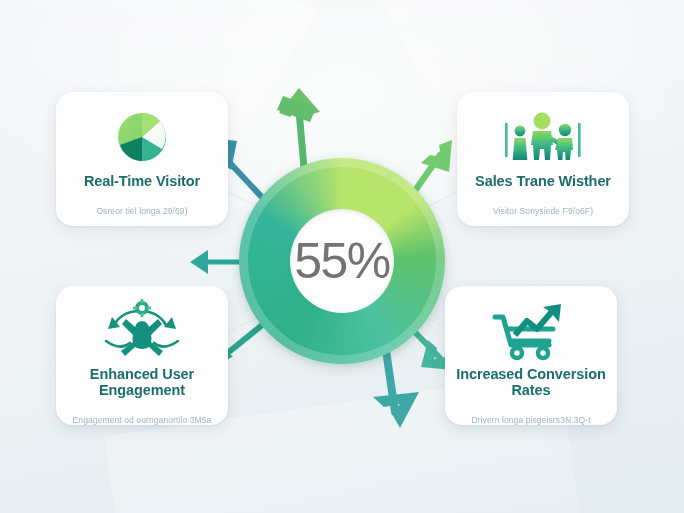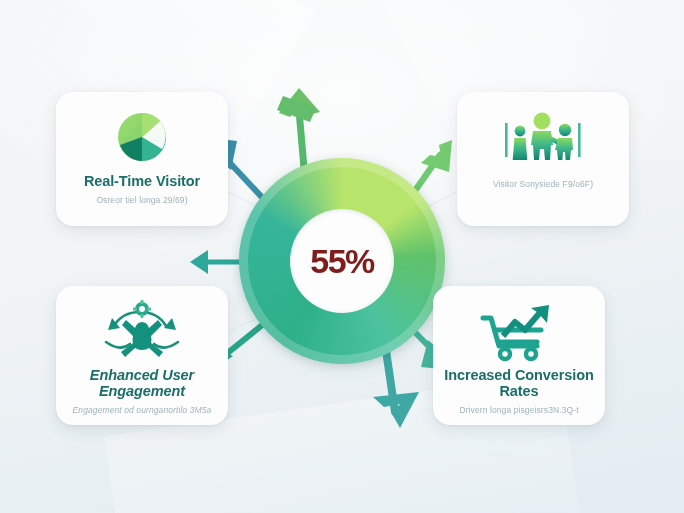--- a/index.html
+++ b/index.html
@@ -45,22 +45,22 @@
     box-shadow: 0 5px 16px rgba(40,70,90,.10), 0 1px 3px rgba(40,70,90,.07);
     display: flex;
     flex-direction: column;
     align-items: center;
     justify-content: flex-start;
     padding-top: 13px;
     overflow: hidden;
   }
   .card-tl { left: 56px;  top: 92px; }
   .card-tr { left: 457px; top: 92px; }
-  .card-bl { left: 56px;  top: 286px; height: 139px; font-style: italic; }
-  .card-br { left: 433px; top: 286px; height: 139px; }
+  .card-bl { left: 56px;  top: 286px; height: 139px; }
+  .card-br { left: 445px; top: 286px; height: 139px; }
 
   .card-icon {
     height: 66px;
     display: flex;
     align-items: center;
     justify-content: center;
     margin-bottom: 2px;
   }
   .card-title {
     font-size: 14.5px;
@@ -69,21 +69,21 @@
     text-align: center;
     line-height: 1.12;
     letter-spacing: -.1px;
     padding: 0 6px;
     filter: blur(.28px);
   }
   .card-sub {
     font-size: 8.5px;
     color: #9fb4bb;
     text-align: center;
-    margin-top: 6px;
+    margin-top: 17px;
     letter-spacing: .1px;
     filter: blur(.75px);
   }
 
   
   #donut-wrap {
     position: absolute;
     left: 239px;
     top: 158px;
     width: 206px;
@@ -108,23 +108,23 @@
     width: 104px; height: 104px;
     margin: -52px 0 0 -52px;
     border-radius: 50%;
     background: #fdfdfd;
     box-shadow: inset 0 1px 5px rgba(30,80,70,.13);
     display: flex;
     align-items: center;
     justify-content: center;
   }
   #donut-value {
-    font-size: 34px;
-    font-weight: bold;
-    color: #7f1d1d;
+    font-size: 50px;
+    font-weight: normal;
+    color: #737373;
     letter-spacing: -1.5px;
     filter: blur(.2px);
   }
 </style>
 </head>
 <body>
 
 <div id="canvas">
 
   <div class="streak streak-a"></div>
@@ -228,20 +228,21 @@
         <path d="M17.5 31 h11 l1.8 22 h-14.6 Z" fill="url(#ppl)"></path>
 
         <circle cx="45" cy="14" r="8.4" fill="#a3e062"></circle>
         <path d="M36 24 h18 l2 14 h-2 l-1 15 h-5 l-1 -11 h-4 l-1 11 h-5 l-1 -15 h-2 Z" fill="url(#ppl)"></path>
         <path d="M54 29 l11 6 l-2.4 4 l-11 -6 Z" fill="url(#ppl)"></path>
 
         <circle cx="68" cy="23" r="6.2" fill="url(#ppl)"></circle>
         <path d="M61 31 h14 l1 12 h-2 l-1 10 h-4.4 l-.6 -8 h-2 l-.6 8 h-4.4 l-1 -10 h-2 Z" fill="url(#ppl)"></path>
       </svg>
     </div>
+    <div class="card-title">Sales Trane Wisther</div>
     <div class="card-sub">Visitor Sonysiede F9/o6F)</div>
   </div>
 
   <div class="card card-bl">
     <div class="card-icon">
       <svg width="100" height="64" viewBox="0 0 100 64" xmlns="http://www.w3.org/2000/svg">
         <g fill="none" stroke="#17907c" stroke-width="2.6" stroke-linecap="round">
           <path d="M22 26 q8 -14 26 -14 q18 0 26 14"></path>
           <path d="M14 42 q14 10 24 2"></path>
           <path d="M86 42 q-14 10 -24 2"></path>

